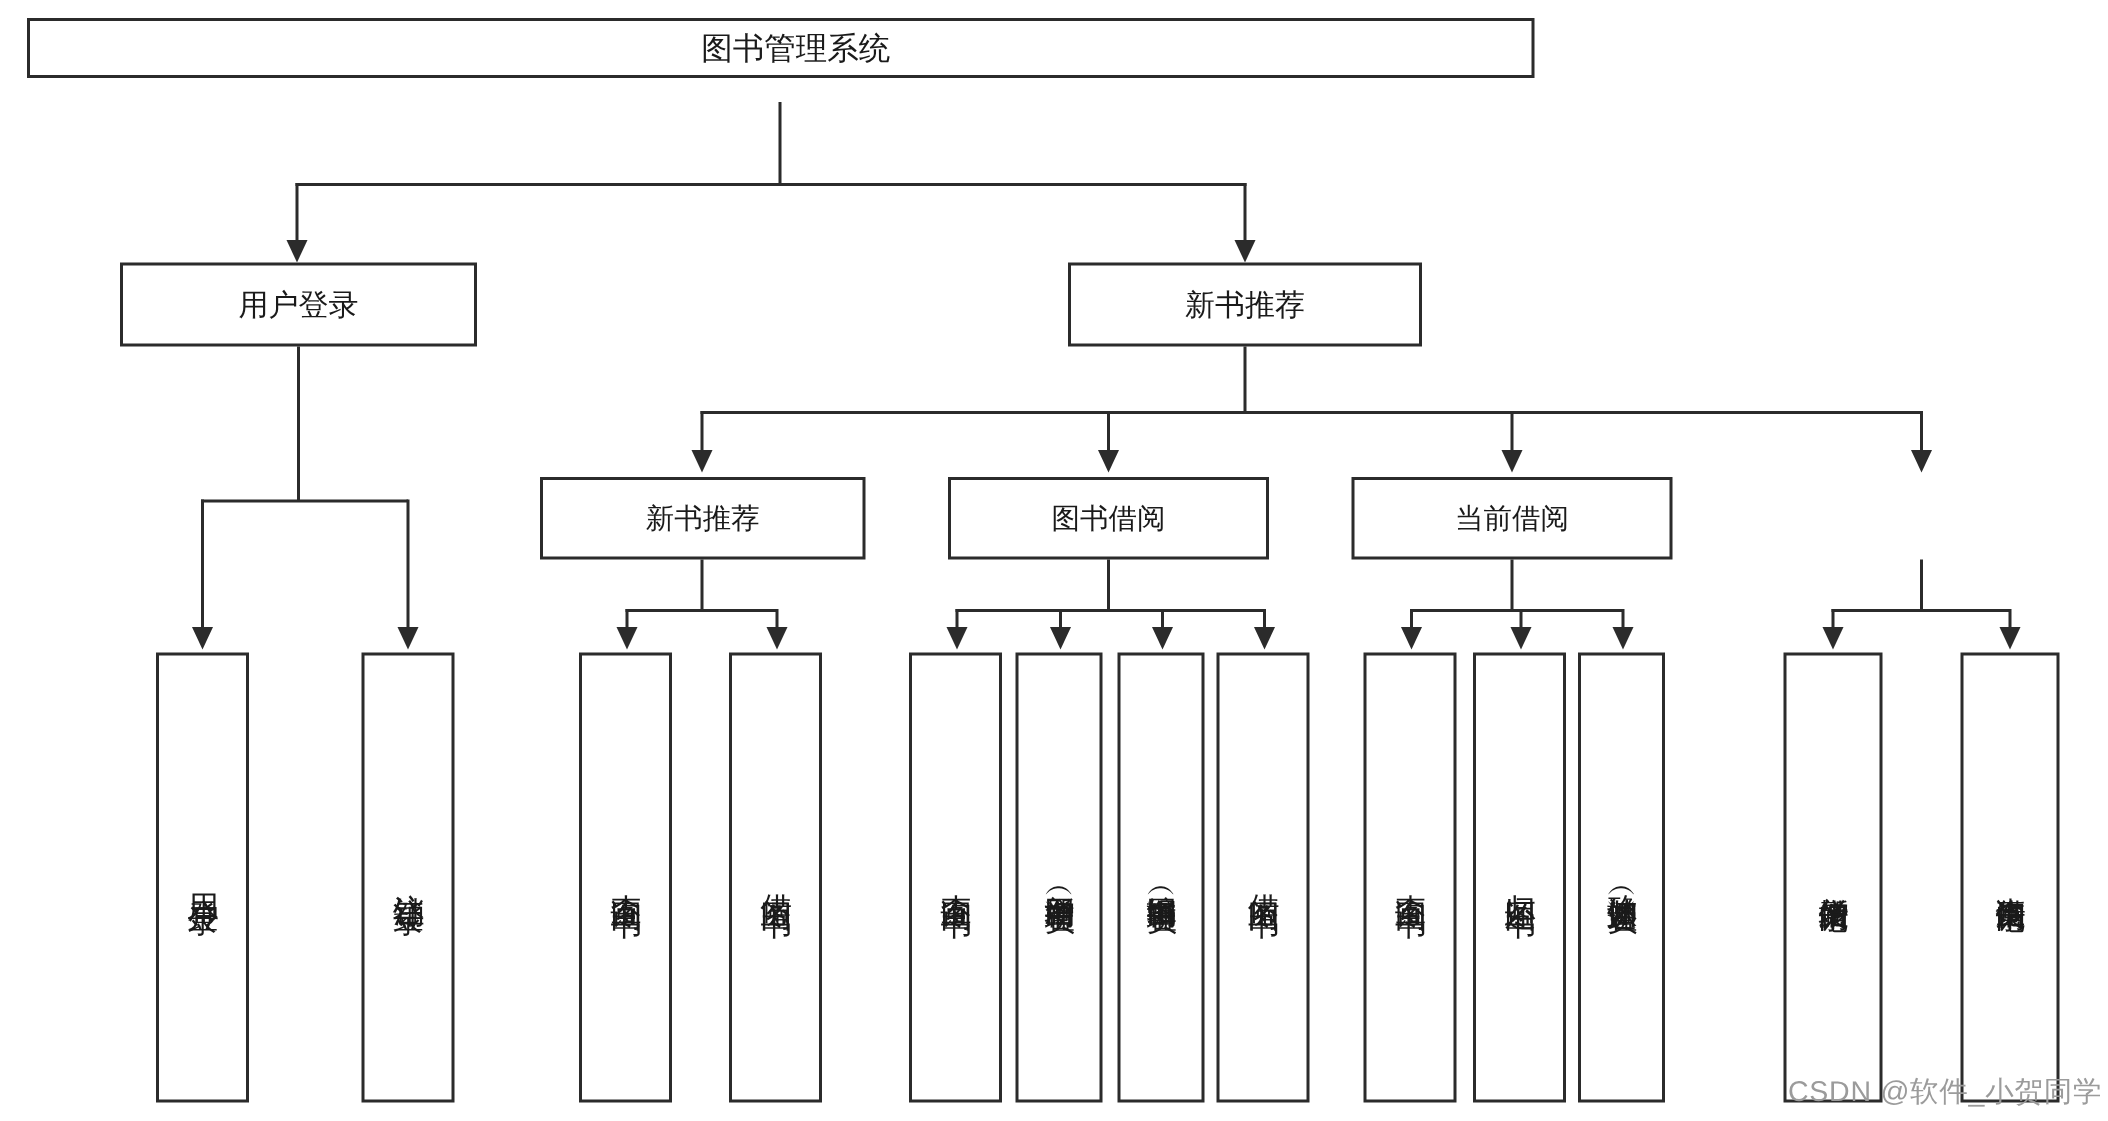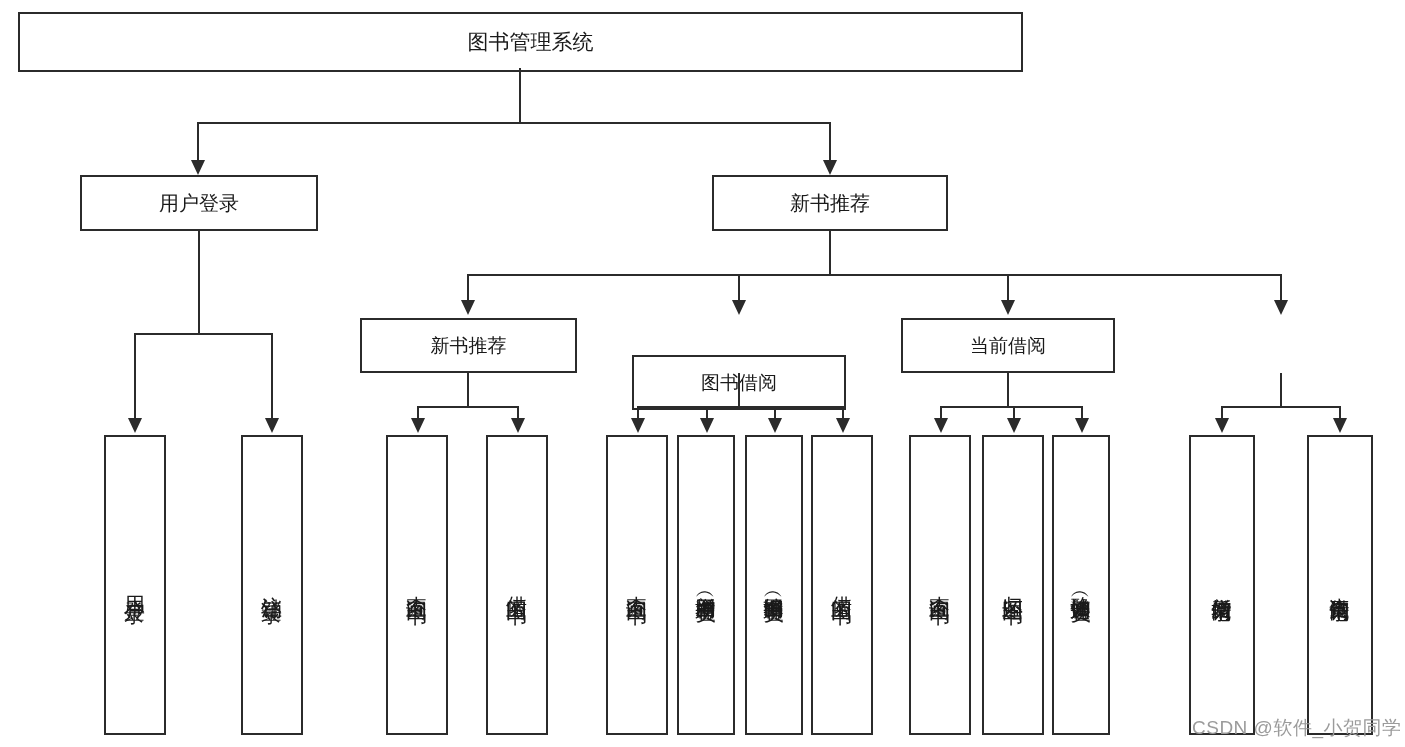--- a/index.html
+++ b/index.html
@@ -73,21 +73,21 @@
     color: #9b9b9b;
     white-space: nowrap;
     letter-spacing: 0.5px;
   }
 </style>
 </head>
 <body>
 
 <div id="canvas">
 
-  <div class="node root" style="left:18px; top:12px; width:1005px; height:60px;padding-left:20px;">
+  <div class="node root" style="left:18px; top:12px; width:1005px; height:40px;padding-left:20px;">
     <span>图书管理系统</span>
   </div>
 
   <div class="edge v" style="left:519px; top:68px; height:55px;"></div>
 
   <div class="edge h" style="left:197px; top:122px; width:634px;"></div>
 
   <div class="edge v" style="left:197px; top:122px; height:42px;"></div>
   <div class="arrow" style="left:191px; top:160px;"></div>
 
@@ -117,21 +117,21 @@
   <div class="arrow" style="left:732px; top:300px;"></div>
   <div class="edge v" style="left:1007px; top:274px; height:29px;"></div>
   <div class="arrow" style="left:1001px; top:300px;"></div>
   <div class="edge v" style="left:1280px; top:274px; height:29px;"></div>
   <div class="arrow" style="left:1274px; top:300px;"></div>
 
   <div class="node lvl2" style="left:360px; top:318px; width:217px; height:55px;font-family:Liberation Mono, monospace;">
     <span>新书推荐</span>
   </div>
 
-  <div class="node lvl2" style="left:632px; top:318px; width:214px; height:55px;margin-top:37px;">
+  <div class="node lvl2" style="left:632px; top:318px; width:214px; height:55px;">
     <span>图书借阅</span>
   </div>
 
   <div class="node lvl2" style="left:901px; top:318px; width:214px; height:55px;">
     <span>当前借阅</span>
   </div>
 
 
   <div class="edge v" style="left:467px; top:373px; height:34px;"></div>
   <div class="edge h" style="left:417px; top:406px; width:101px;"></div>

